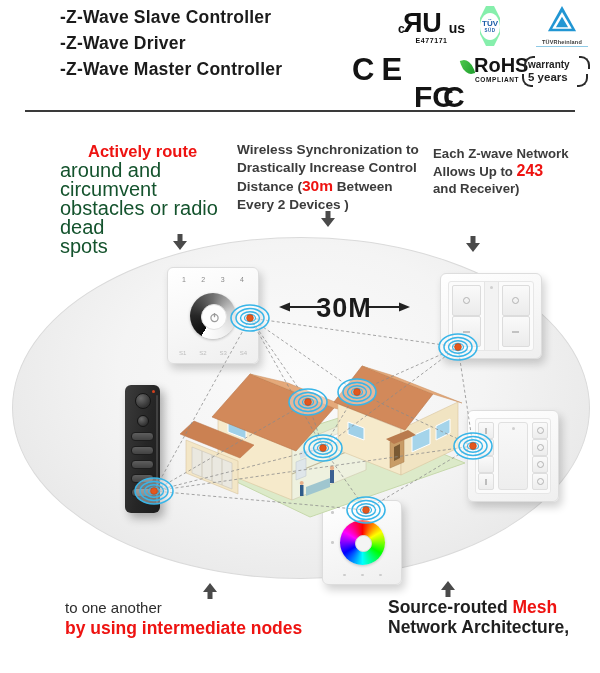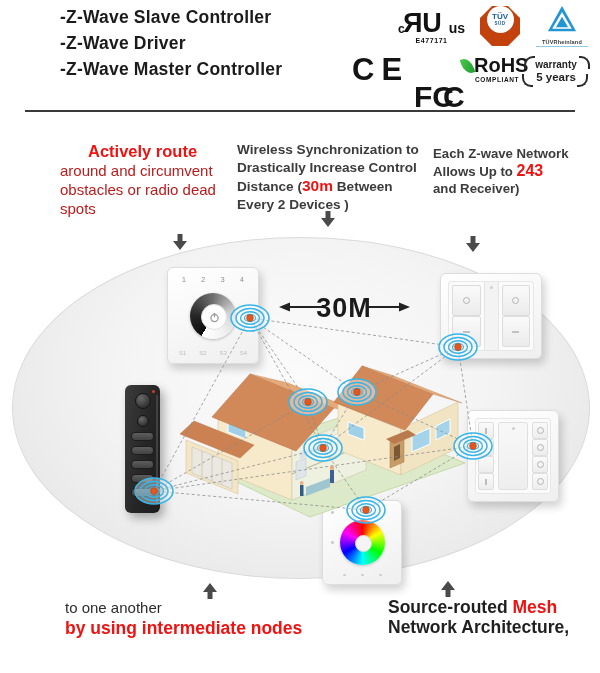--- a/index.html
+++ b/index.html
@@ -12,62 +12,62 @@
 
   .certs{position:absolute;left:340px;top:0;width:256px;height:104px;}
   .ul-mark{position:absolute;left:58px;top:12px;color:#111;}
   .ul-row{display:flex;align-items:flex-end;}
   .ul-c{font-size:12px;font-weight:bold;margin-right:1px;line-height:1;}
   .ul-mono{font-size:27px;font-weight:bold;letter-spacing:-3px;line-height:.85;}
   .ul-flip{display:inline-block;transform:scaleX(-1);}
   .ul-us{font-size:14px;font-weight:bold;margin-left:2px;line-height:1;padding-left:8px;}
   .ul-num{font-size:7px;font-weight:bold;letter-spacing:.6px;text-align:center;margin-top:2px;}
 
-  .octagon{position:absolute;left:140px;top:6px;width:40px;height:40px;background:#c2410c;
+  .octagon{position:absolute;left:140px;top:6px;width:20px;height:40px;background:#86efac;
            clip-path:polygon(30% 0,70% 0,100% 30%,100% 70%,70% 100%,30% 100%,0 70%,0 30%);
-           display:flex;align-items:flex-start;justify-content:center;}
+           display:flex;align-items:center;justify-content:center;}
   .oct-circle{width:27px;height:27px;border-radius:50%;background:#fff;display:flex;flex-direction:column;
               align-items:center;justify-content:center;color:#1a5ea8;}
   .oct-t1{font-size:8px;font-weight:bold;line-height:8px;}
   .oct-t2{font-size:4.5px;font-weight:bold;line-height:5px;letter-spacing:.5px;}
 
   .tuv-rh{position:absolute;left:196px;top:4px;width:52px;text-align:center;}
   .tuv-rh-label{font-size:5.5px;font-weight:bold;color:#3a3a3a;margin-top:1px;letter-spacing:.2px;
                 border-bottom:1px solid #8fcae6;padding-bottom:1px;}
 
   .ce-mark{position:absolute;left:12px;top:52px;font-size:31px;font-weight:bold;color:#141414;letter-spacing:7px;}
   .fcc-mark{position:absolute;left:74px;top:52px;font-size:30px;font-weight:bold;color:#141414;white-space:nowrap;margin-top:28px;}
   .fcc-c2{margin-left:-11px;}
   .rohs{position:absolute;left:122px;top:55px;}
-  .rohs-row{display:flex;align-items:flex-start;}
+  .rohs-row{display:flex;align-items:center;}
   .leaf{width:11px;height:16px;background:linear-gradient(135deg,#4cc84c,#1f9e2e);
         border-radius:0 80% 0 80%;transform:rotate(-18deg);margin:3px 1px 0 0;}
   .rohs-name{font-size:20px;font-weight:bold;color:#141414;line-height:20px;}
   .rohs-sub{font-size:6.5px;font-weight:bold;color:#141414;letter-spacing:.6px;padding-left:13px;margin-top:1px;}
-  .warranty{position:absolute;left:186px;top:57px;width:56px;text-align:center;color:#222;padding:2px 2px;}
+  .warranty{position:absolute;left:186px;top:57px;width:56px;text-align:left;color:#222;padding:2px 2px;}
   .warranty::before{content:"";position:absolute;top:-1px;left:-2px;width:9px;height:11px;
       border-top:2px solid #2a2a2a;border-left:2px solid #2a2a2a;border-top-left-radius:9px;}
   .warranty::after{content:"";position:absolute;bottom:-1px;right:-2px;width:9px;height:11px;
       border-bottom:2px solid #2a2a2a;border-right:2px solid #2a2a2a;border-bottom-right-radius:9px;}
   .w-inner{display:block;position:relative;}
   .w-inner::before{content:"";position:absolute;top:-3px;right:-6px;width:9px;height:11px;
       border-top:2px solid #2a2a2a;border-right:2px solid #2a2a2a;border-top-right-radius:9px;}
   .w-inner::after{content:"";position:absolute;bottom:-3px;left:-6px;width:9px;height:11px;
       border-bottom:2px solid #2a2a2a;border-left:2px solid #2a2a2a;border-bottom-left-radius:9px;}
   .w-l1{font-size:10px;font-weight:bold;line-height:12px;}
   .w-l2{font-size:11.5px;font-weight:bold;line-height:13px;}
 
   .divider{position:absolute;left:25px;top:110px;width:550px;height:2px;background:#3a3a3a;}
 
   
   .feature{position:absolute;color:#3c3c3c;}
   .red{color:#ee1311;font-weight:bold;}
   .f-route{left:60px;top:142px;width:175px;}
   .f-route .hl{font-size:16.5px;line-height:19px;margin-left:28px;}
-  .f-route .bl{font-size:15px;line-height:19px;color:#b91c1c;}
+  .f-route .bl{font-size:20px;line-height:19px;color:#14532d;}
   .f-sync{left:237px;top:141px;width:200px;font-weight:bold;font-size:13.6px;line-height:18px;}
   .f-sync .red{font-size:15.5px;}
   .f-net{left:433px;top:145px;width:160px;font-weight:bold;font-size:13.2px;line-height:17px;}
   .f-net .red{font-size:16px;}
 
   
   .ellipse{position:absolute;left:12px;top:237px;width:576px;height:340px;border-radius:50%;
            background:radial-gradient(ellipse at 50% 40%,#fbfbfb 0%,#f4f4f4 45%,#e7e7e7 82%,#dedede 100%);
            border:1.5px solid #dadada;}
 

